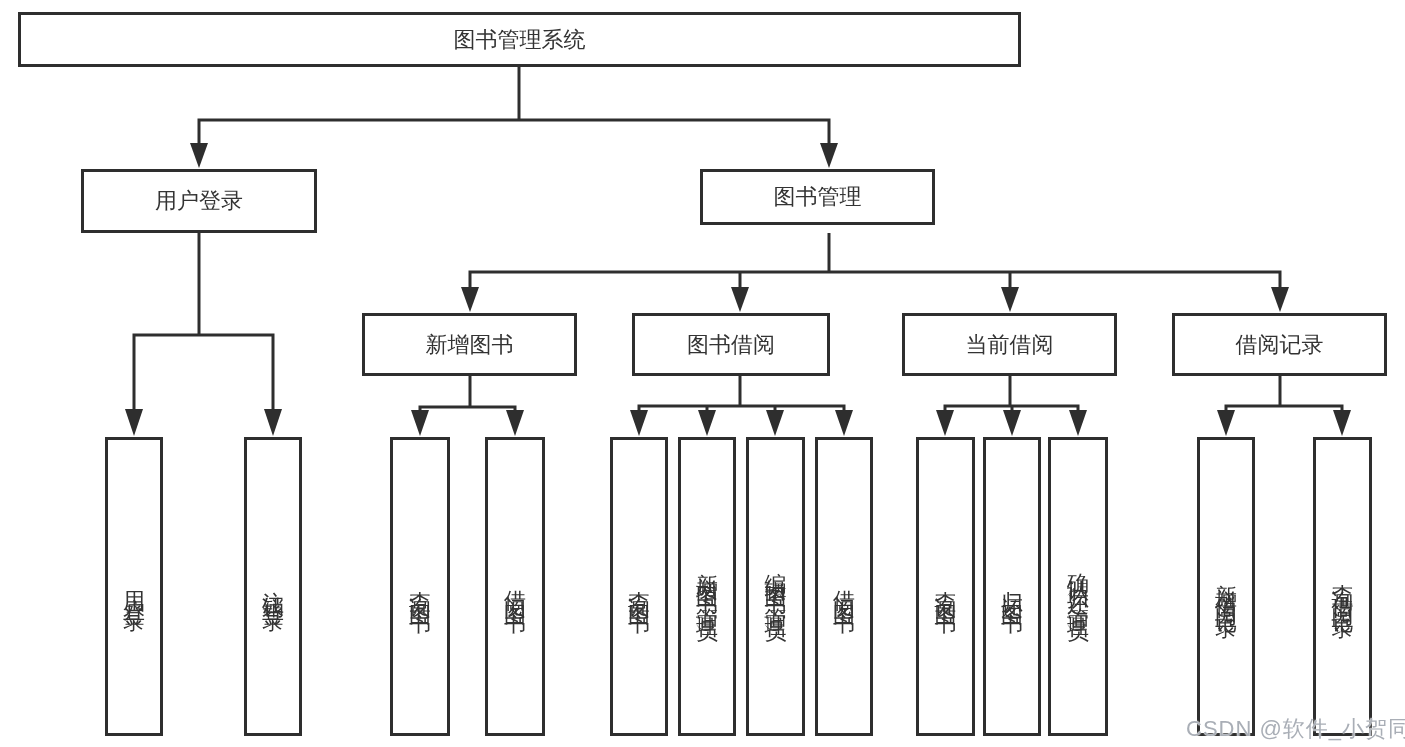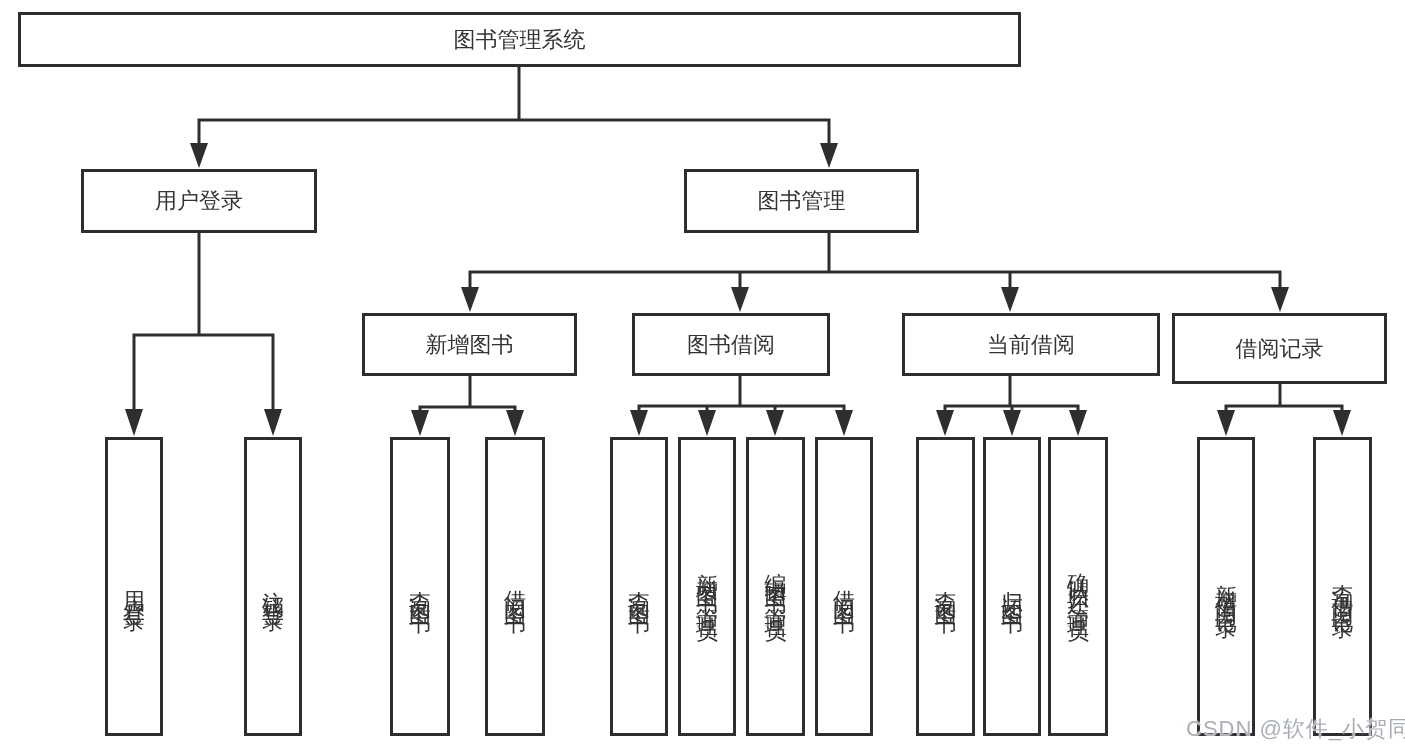--- a/index.html
+++ b/index.html
@@ -104,34 +104,34 @@
     <polygon points="1333,410 1351,410 1342,436"></polygon>
   </svg>
 
   <div class="box" style="left:18px;top:12px;width:1003px;height:55px">
     <span>图书管理系统</span>
   </div>
 
   <div class="box" style="left:81px;top:169px;width:236px;height:64px">
     <span>用户登录</span>
   </div>
-  <div class="box" style="left:684px;top:169px;width:235px;height:64px">
+  <div class="box" style="left:700px;top:169px;width:235px;height:56px">
     <span>图书管理</span>
   </div>
 
   <div class="box" style="left:362px;top:313px;width:215px;height:63px">
     <span>新增图书</span>
   </div>
   <div class="box" style="left:632px;top:313px;width:198px;height:63px">
     <span>图书借阅</span>
   </div>
-  <div class="box" style="left:902px;top:313px;width:258px;height:63px">
+  <div class="box" style="left:902px;top:313px;width:215px;height:63px">
     <span>当前借阅</span>
   </div>
-  <div class="box" style="left:1172px;top:313px;width:215px;height:71px">
+  <div class="box" style="left:1172px;top:313px;width:215px;height:63px">
     <span>借阅记录</span>
   </div>
 
   <div class="box leaf" style="left:105px;top:437px;width:58px;height:299px">
     <span>用户登录</span>
   </div>
   <div class="box leaf" style="left:244px;top:437px;width:58px;height:299px">
     <span>注销登录</span>
   </div>
 

